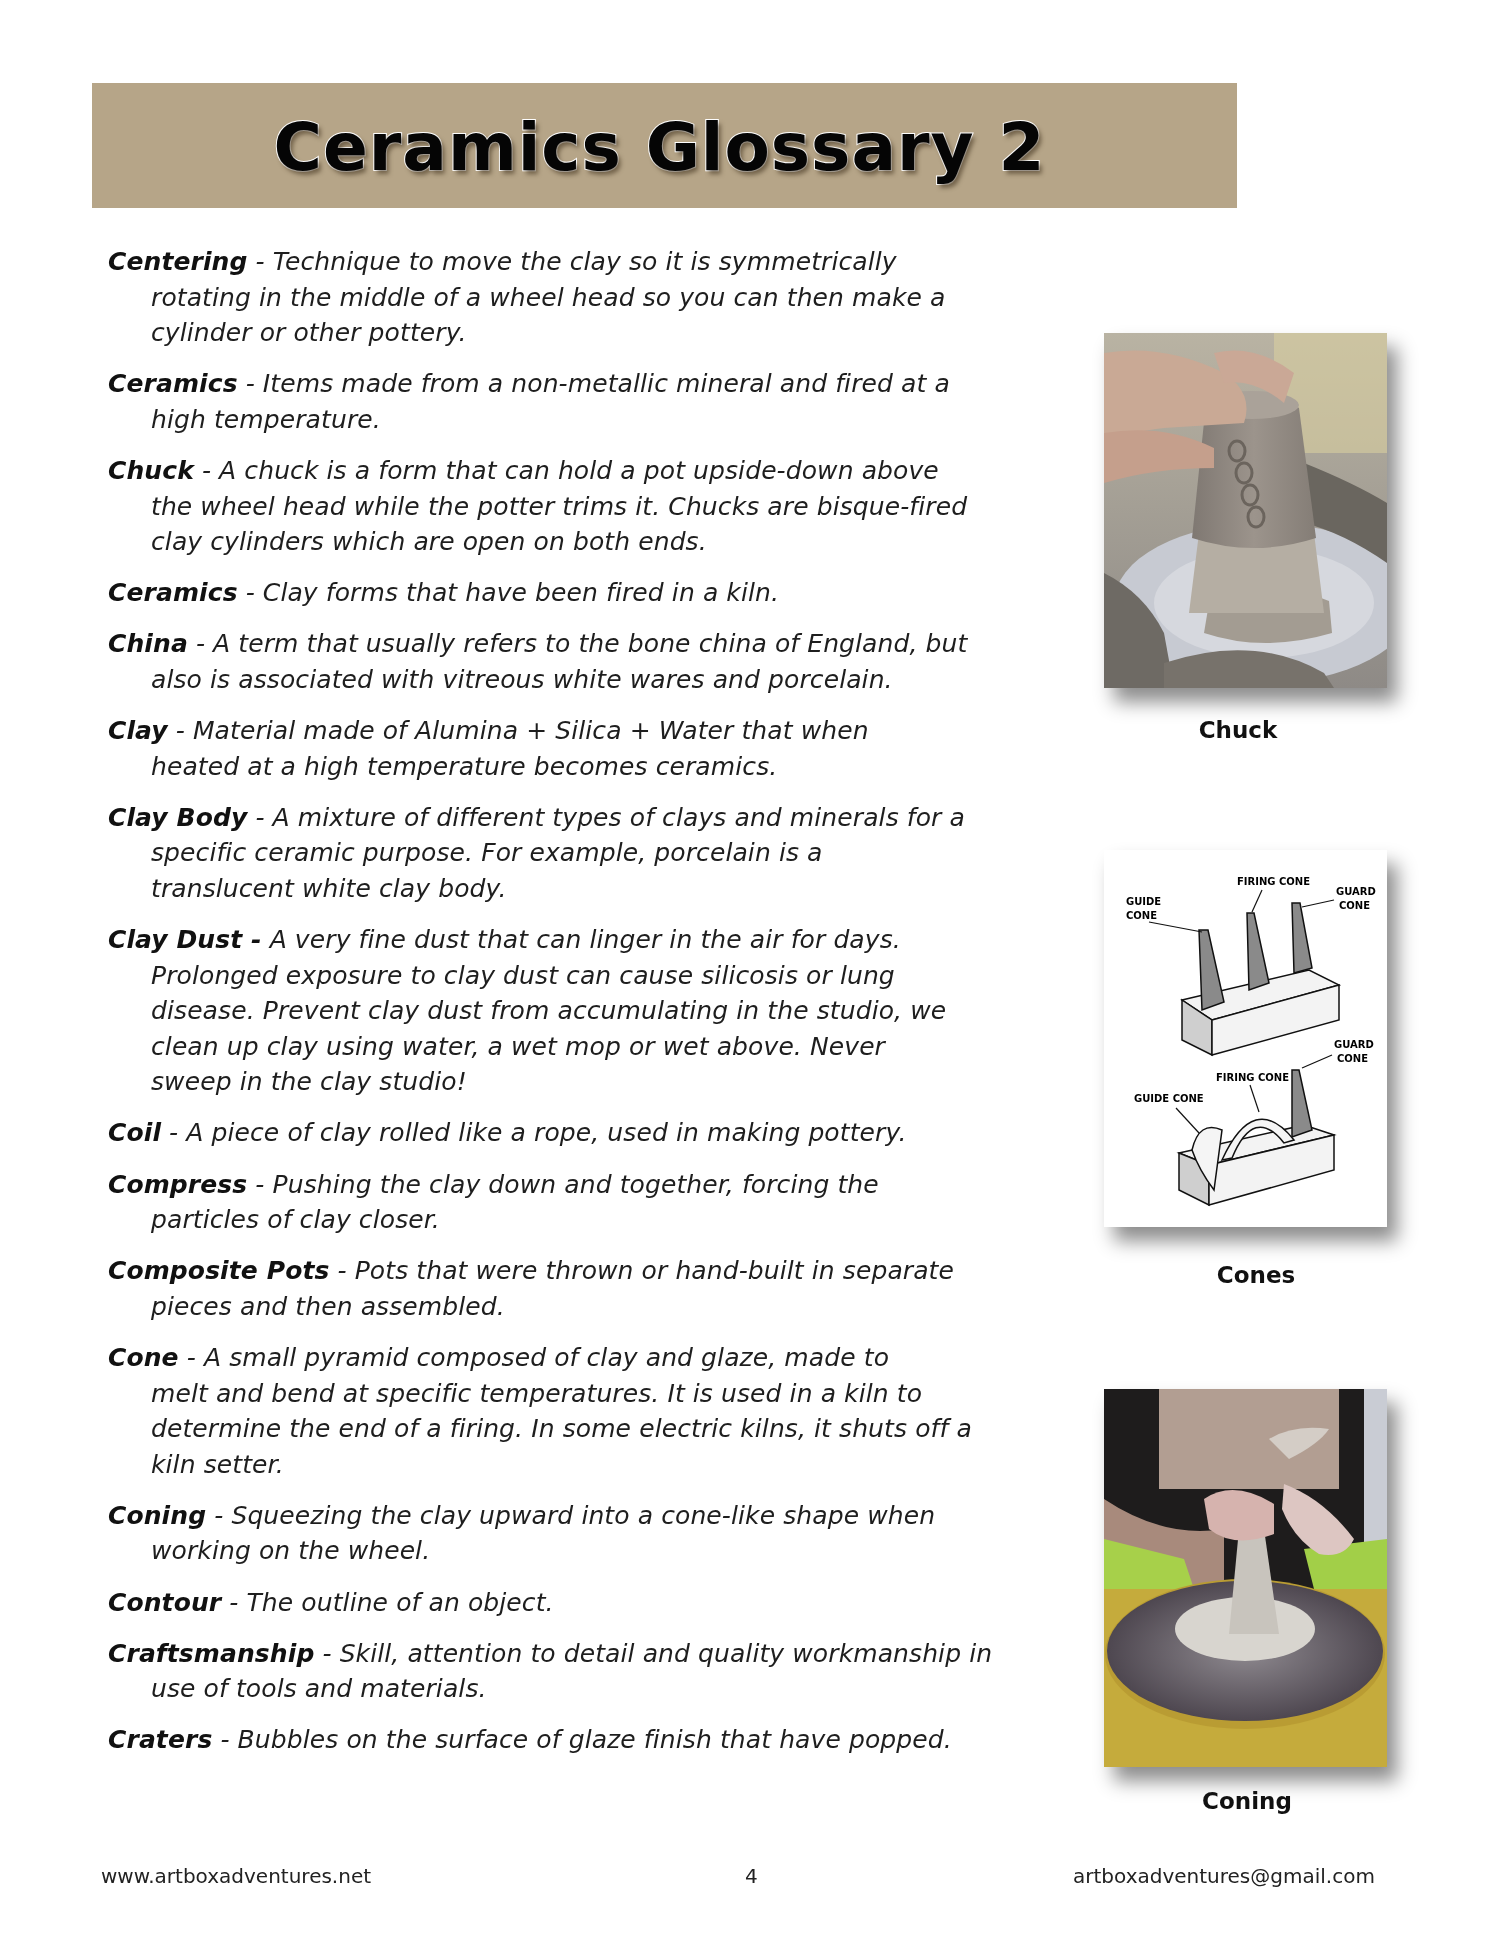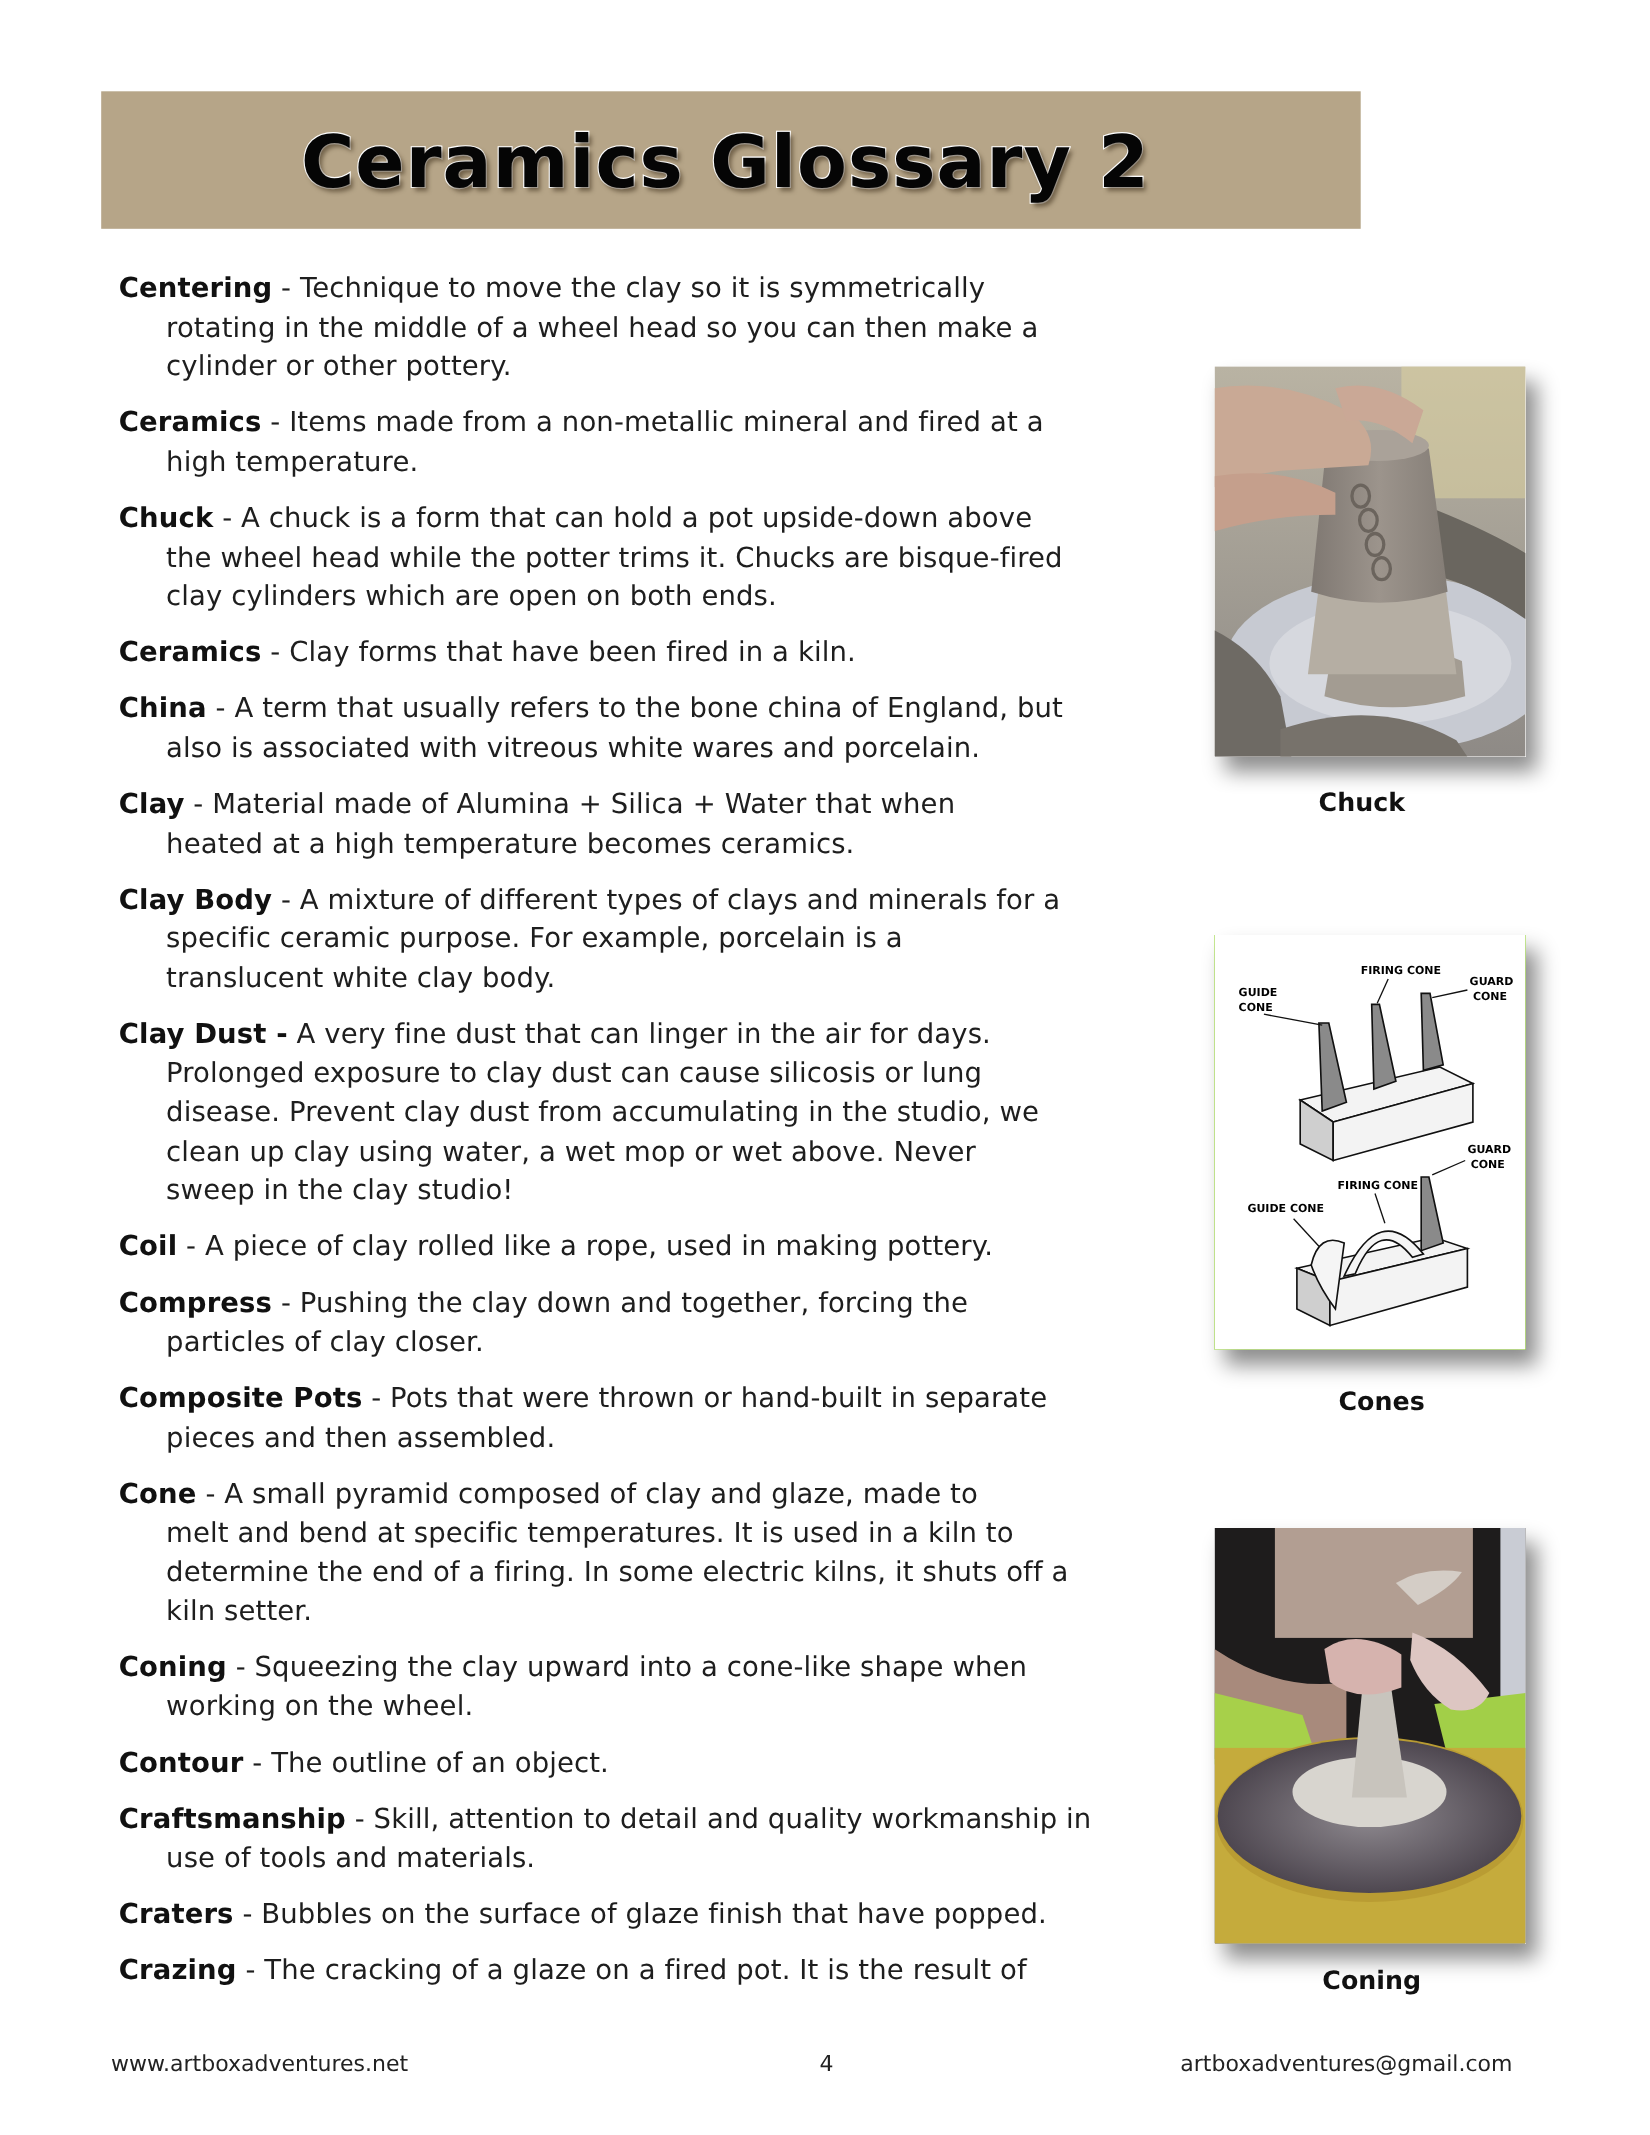--- a/index.html
+++ b/index.html
@@ -13,21 +13,21 @@
     display: flex; align-items: center; justify-content: center;
   }
   .banner-title {
     font-family: "DejaVu Sans", sans-serif; font-weight: bold;
     font-size: 66px; letter-spacing: 1px; color: #050505;
     -webkit-text-stroke: 2px #ffffff; paint-order: stroke fill;
     text-shadow: 3px 4px 4px rgba(60,45,25,0.55);
     margin-top: 4px; margin-left: -10px;
   }
   .glossary {
-    position: absolute; left: 108px; top: 244px; width: 960px;
+    position: absolute; left: 108px; top: 244px; width: 960px; font-style: italic;
   }
   .entry {
     font-size: 25px; line-height: 35.6px; margin: 0 0 15.5px 0;
     letter-spacing: 0.1px;
   }
   .line { display: block; white-space: nowrap; }
   .line.cont { padding-left: 43px; }
   .term { font-weight: bold; color: #111; }
   .def { color: #1e1e1e; }
   .figure {
@@ -111,23 +111,20 @@
     </div>
     <div class="entry">
       <span class="line"><span class="term">Contour</span><span class="def" style="white-space: pre;"> - </span><span class="def">The outline of an object.</span></span>
     </div>
     <div class="entry">
       <span class="line"><span class="term">Craftsmanship</span><span class="def" style="white-space: pre;"> - </span><span class="def">Skill, attention to detail and quality workmanship in</span></span>
       <span class="line cont"><span class="def">use of tools and materials.</span></span>
     </div>
     <div class="entry">
       <span class="line"><span class="term">Craters</span><span class="def" style="white-space: pre;"> - </span><span class="def">Bubbles on the surface of glaze finish that have popped.</span></span>
-    </div>
-    <div class="entry">
-      <span class="line"><span class="term">Crazing</span><span class="def" style="white-space: pre;"> - </span><span class="def">The cracking of a glaze on a fired pot. It is the result of</span></span>
     </div>
   </div>
 
 <div class="figure" style="top:333px;">
   <div class="photo" style="height:355px;">
     <svg width="283" height="355" viewBox="0 0 283 355">
       <defs>
         <linearGradient id="bg1" x1="0" y1="0" x2="0" y2="1">
           <stop offset="0" stop-color="#b9b3a3"></stop>
             <stop offset="1" stop-color="#8e8a86"></stop>

